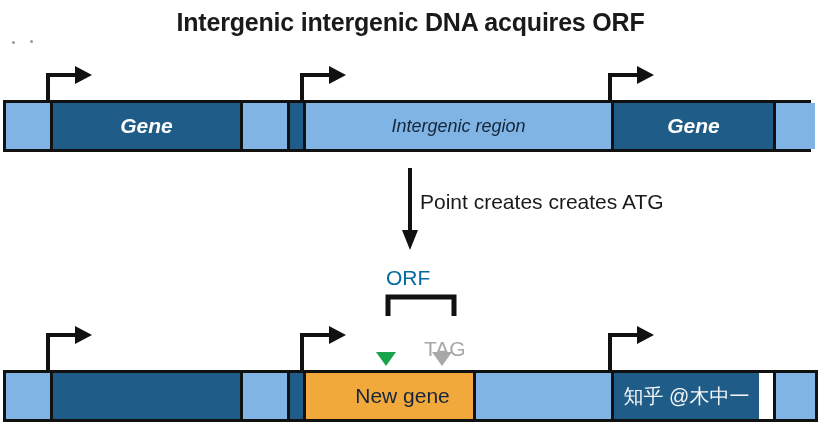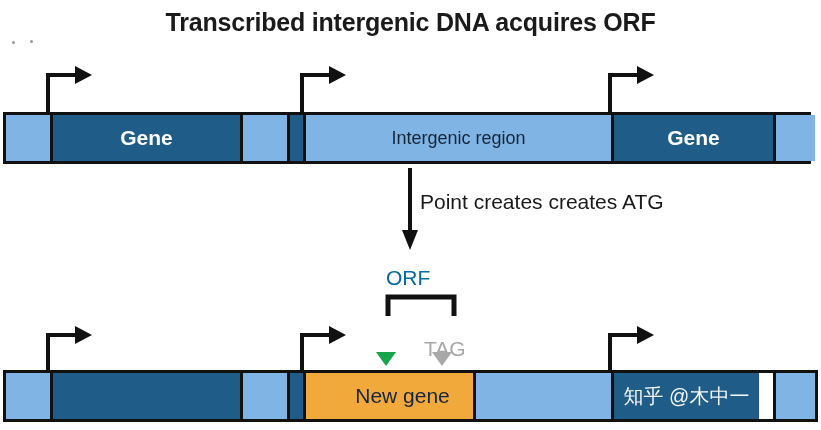--- a/index.html
+++ b/index.html
@@ -120,21 +120,21 @@
     border-right: 10px solid transparent;
   }
   .tri-green { border-top: 14px solid #17a44a; }
   .tri-gray  { border-top: 14px solid #a8a8a8; }
 </style>
 </head>
 <body>
 
 <div id="figure">
 
-  <div id="title" class="abs">Transcribed intergenic DNA acquires ORF</div>
+  <div id="title" class="abs">Intergenic intergenic DNA acquires ORF</div>
 
   <div class="abs dot" style="left:12px; top:41px;"></div>
   <div class="abs dot" style="left:30px; top:40px;"></div>
 
   <div class="abs promoter" style="left:42px; top:62px;">
     <svg width="54" height="52" viewBox="0 0 54 52">
       <path d="M6,51 L6,13 L36,13" fill="none" stroke="#111111" stroke-width="4"></path>
       <path d="M33,4 L50,13 L33,22 Z" fill="#111111"></path>
     </svg>
   </div>
@@ -146,21 +146,21 @@
     </svg>
   </div>
 
   <div class="abs promoter" style="left:604px; top:62px;">
     <svg width="54" height="52" viewBox="0 0 54 52">
       <path d="M6,51 L6,13 L36,13" fill="none" stroke="#111111" stroke-width="4"></path>
       <path d="M33,4 L50,13 L33,22 Z" fill="#111111"></path>
     </svg>
   </div>
 
-  <div class="abs dna-bar" id="top-bar" style="left:3px; top:112px; width:808px;">
+  <div class="abs dna-bar" id="top-bar" style="left:3px; top:100px; width:808px;font-style:italic;">
     <div class="seg seg-light" style="left:0px; width:44px;"></div>
 
     <div class="seg seg-dark seg-div-left" style="left:44px; width:190px;">
       <span class="seg-label-dark">Gene</span>
     </div>
 
     <div class="seg seg-light seg-div-left" style="left:234px; width:47px;"></div>
 
     <div class="seg seg-dark seg-div-left" style="left:281px; width:16px;"></div>
 

